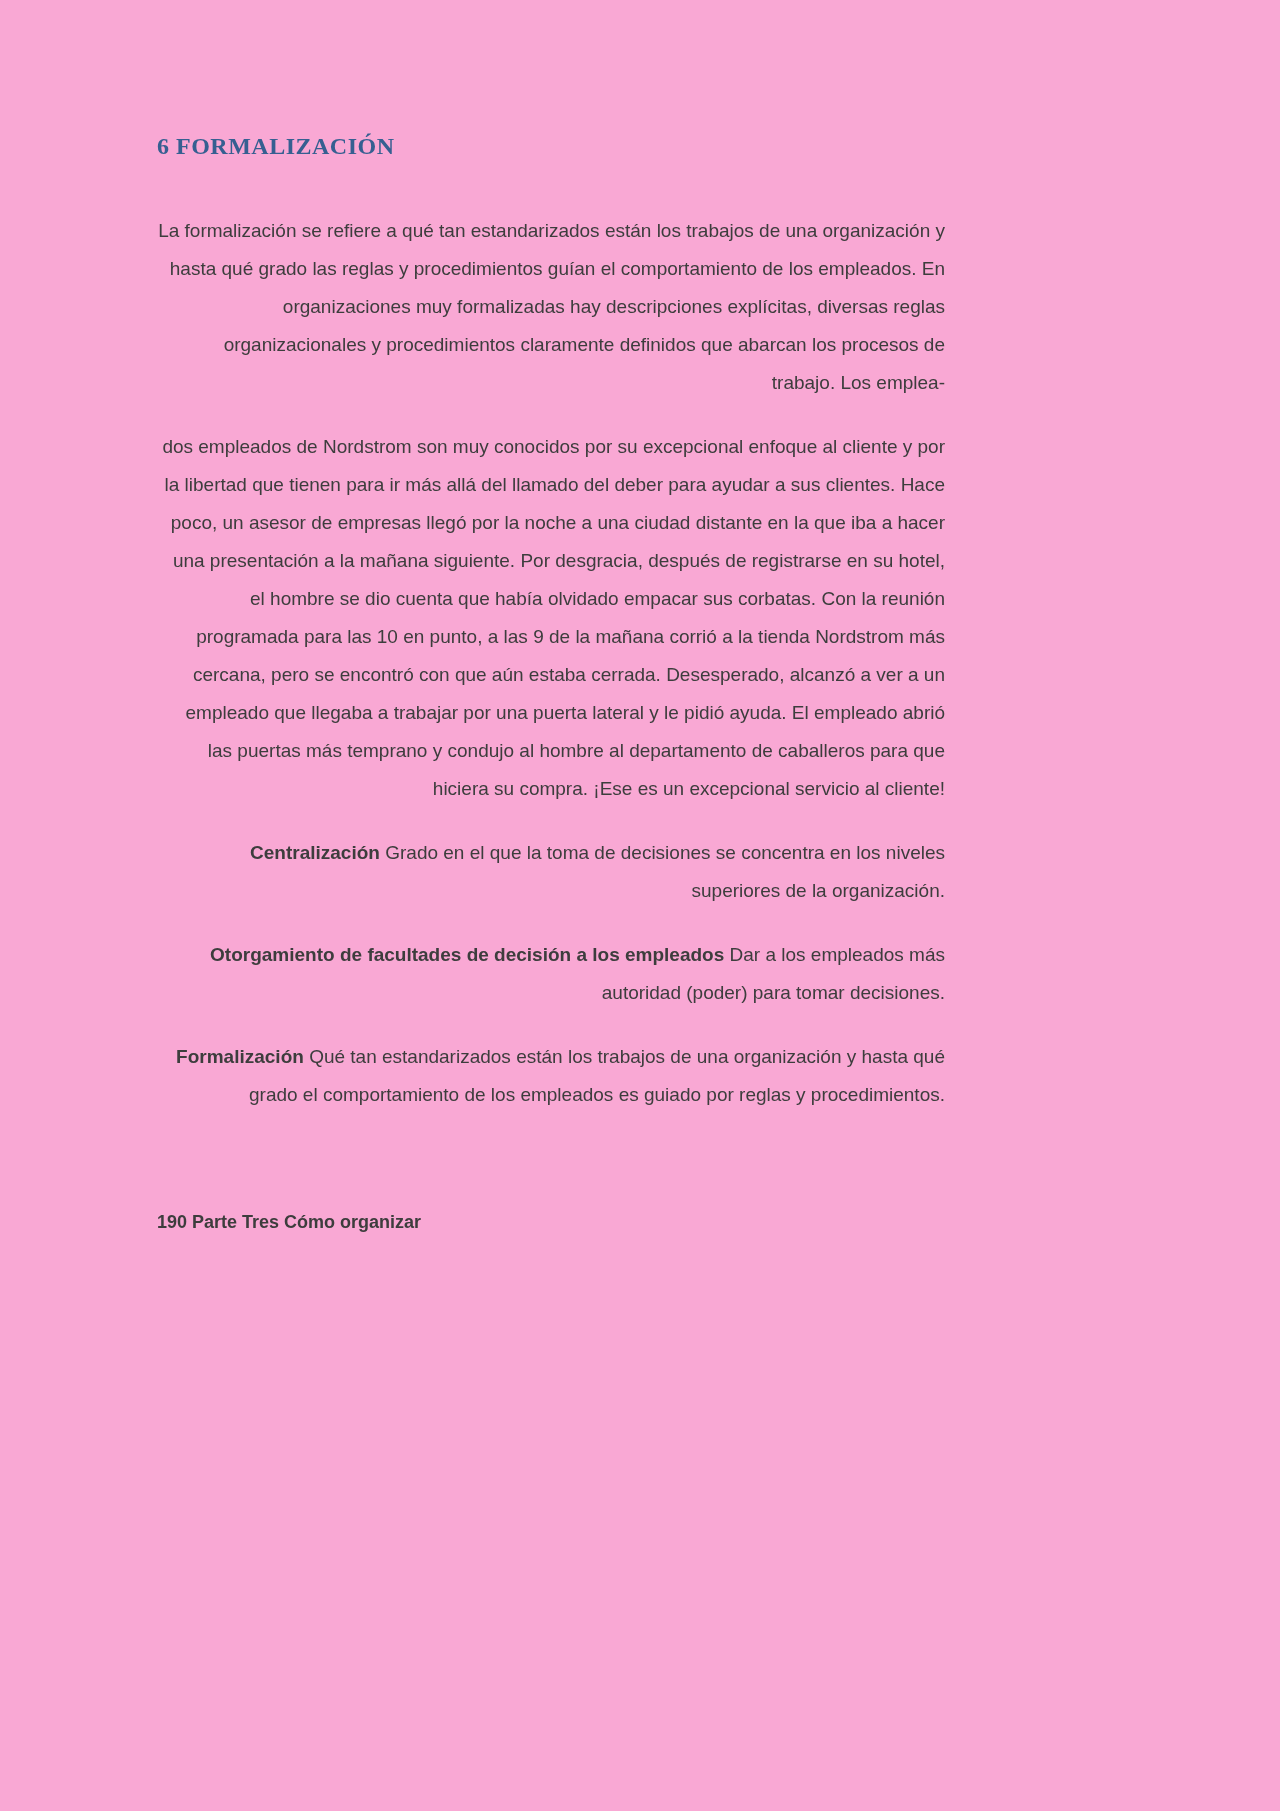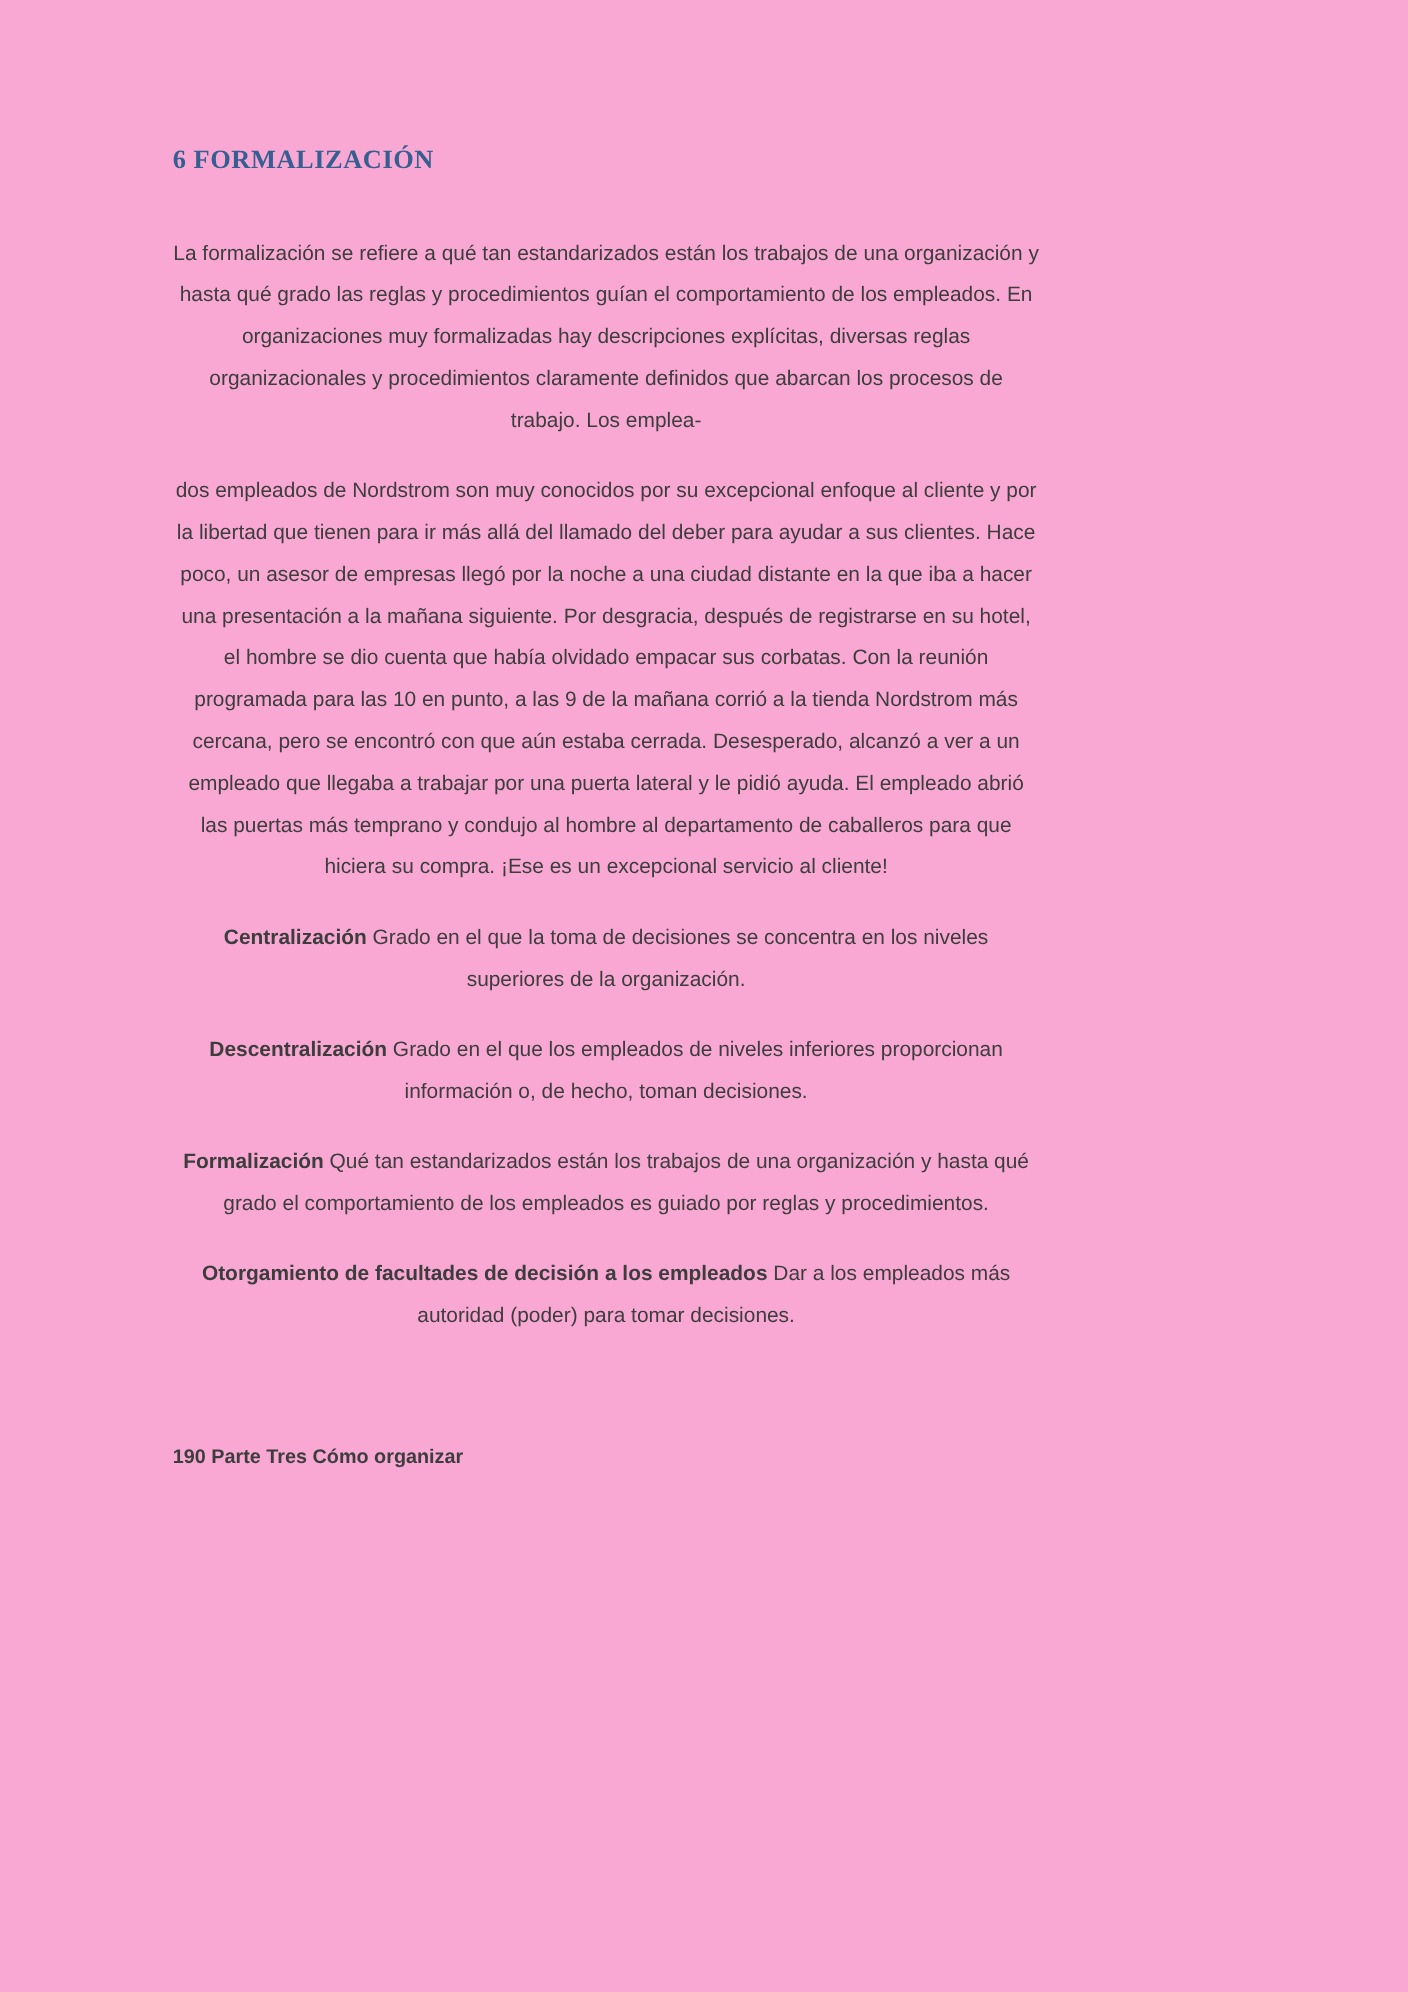--- a/index.html
+++ b/index.html
@@ -23,21 +23,21 @@
     font-weight: bold;
     font-size: 24px;
     letter-spacing: 0.5px;
     margin: 0 0 52px 0;
     color: #365f91;
   }
   .para {
     font-size: 19px;
     line-height: 38px;
     margin: 0 0 26px 0;
-    text-align: center;
+    text-align: right;
   }
   .para strong {
     color: #3d3d3d;
   }
   .footer-line {
     font-size: 18px;
     font-weight: bold;
     color: #3d3d3d;
     margin: 98px 0 0 0;
   }
@@ -45,19 +45,18 @@
 </head>
 <body>
 
 <div class="page">
   <h1 class="heading" style="color: rgb(54, 95, 145);">6 FORMALIZACIÓN</h1>
 
   <div id="document-body">
       <p class="para">La formalización se refiere a qué tan estandarizados están los trabajos de una organización y hasta qué grado las reglas y procedimientos guían el comportamiento de los empleados. En organizaciones muy formalizadas hay descripciones explícitas, diversas reglas organizacionales y procedimientos claramente definidos que abarcan los procesos de trabajo. Los emplea-</p>
       <p class="para">dos empleados de Nordstrom son muy conocidos por su excepcional enfoque al cliente y por la libertad que tienen para ir más allá del llamado del deber para ayudar a sus clientes. Hace poco, un asesor de empresas llegó por la noche a una ciudad distante en la que iba a hacer una presentación a la mañana siguiente. Por desgracia, después de registrarse en su hotel, el hombre se dio cuenta que había olvidado empacar sus corbatas. Con la reunión programada para las 10 en punto, a las 9 de la mañana corrió a la tienda Nordstrom más cercana, pero se encontró con que aún estaba cerrada. Desesperado, alcanzó a ver a un empleado que llegaba a trabajar por una puerta lateral y le pidió ayuda. El empleado abrió las puertas más temprano y condujo al hombre al departamento de caballeros para que hiciera su compra. ¡Ese es un excepcional servicio al cliente!</p>
       <p class="para"><strong>Centralización </strong>Grado en el que la toma de decisiones se concentra en los niveles superiores de la organización.</p>
-      <p class="para"><strong>Descentralización </strong>Grado en el que los empleados de niveles inferiores proporcionan información o, de hecho, toman decisiones.</p>
+      <p class="para"><strong>Otorgamiento de facultades de decisión a los empleados </strong>Dar a los empleados más autoridad (poder) para tomar decisiones.</p>
       <p class="para"><strong>Formalización </strong>Qué tan estandarizados están los trabajos de una organización y hasta qué grado el comportamiento de los empleados es guiado por reglas y procedimientos.</p>
-      <p class="para"><strong>Otorgamiento de facultades de decisión a los empleados </strong>Dar a los empleados más autoridad (poder) para tomar decisiones.</p>
     </div>
 
   <p class="footer-line">190 Parte Tres Cómo organizar</p>
 </div>
 
 </body></html>

